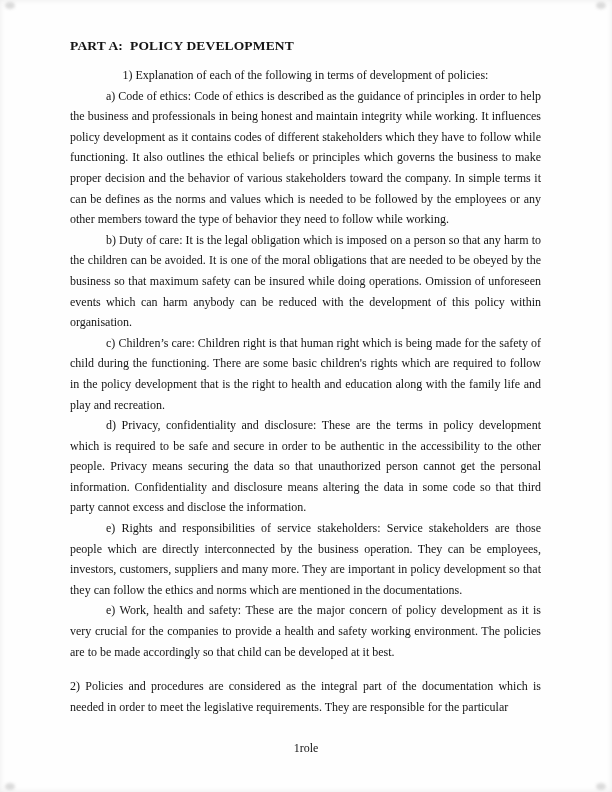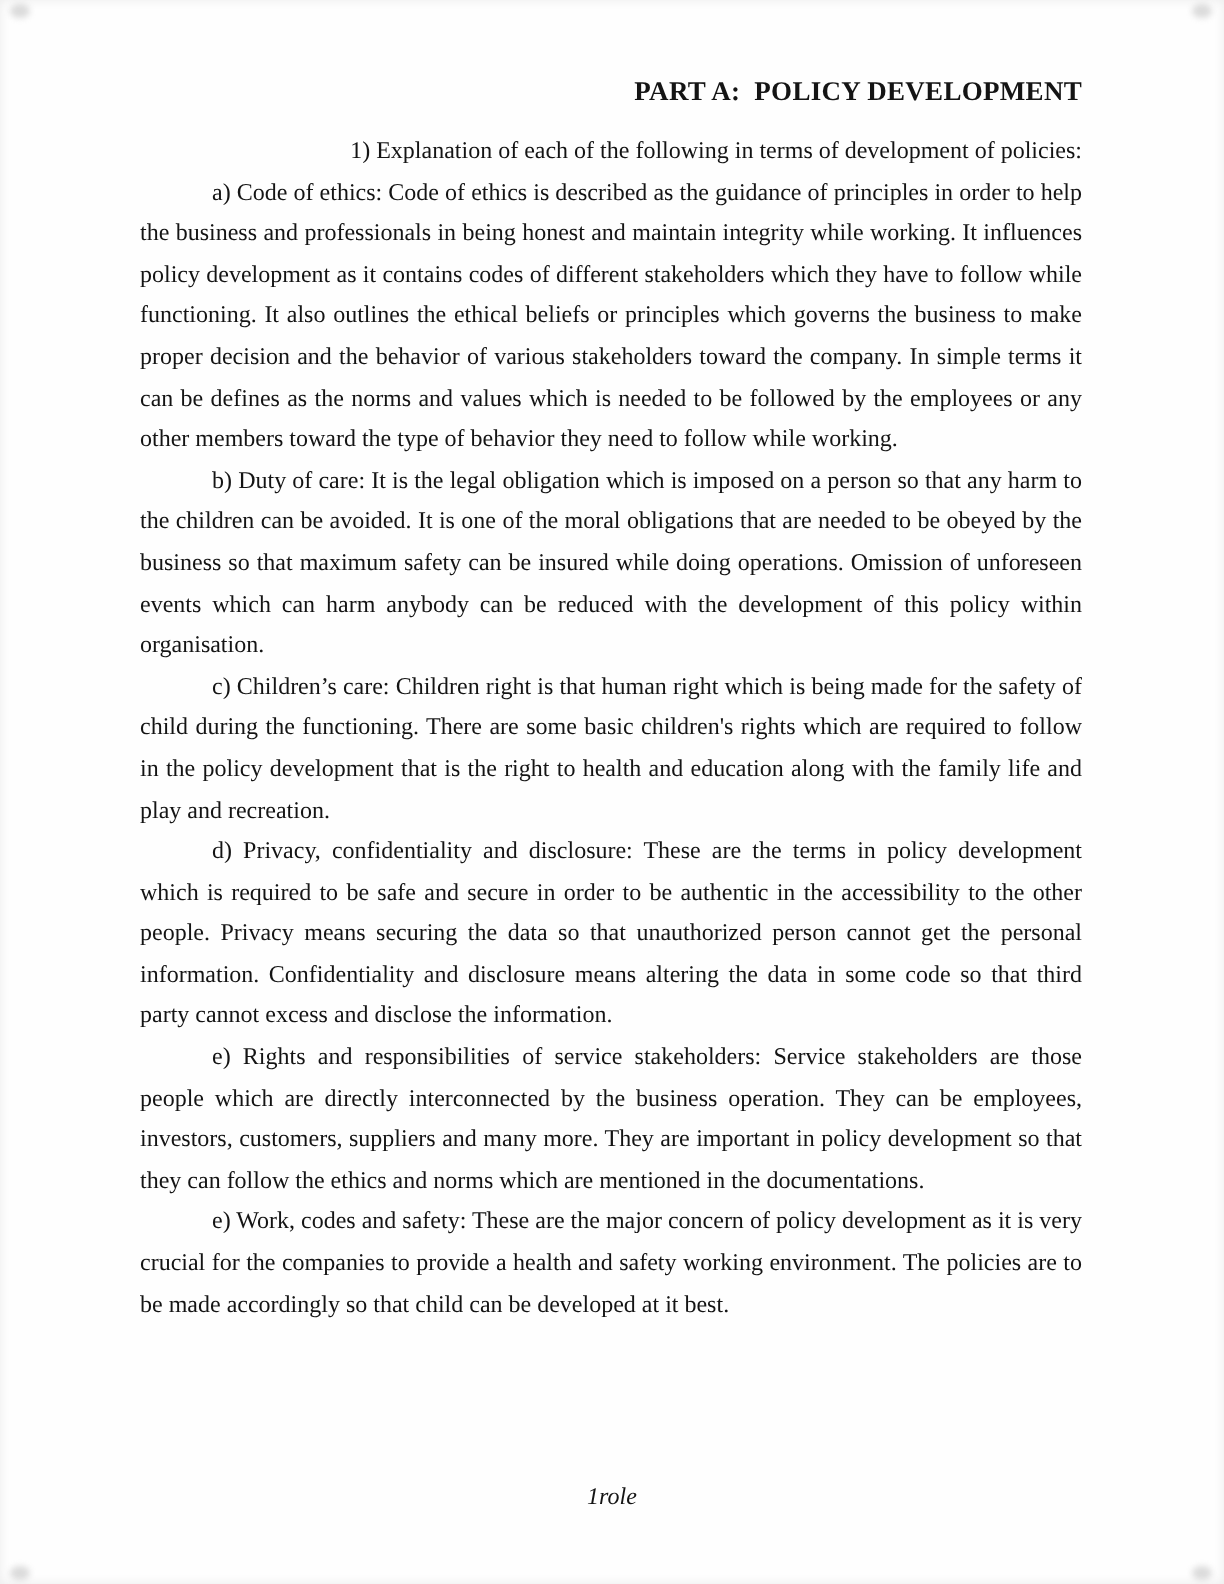--- a/index.html
+++ b/index.html
@@ -23,41 +23,39 @@
     left: 70px;
     top: 38px;
     width: 471px;
   }
   .title {
     font-size: 13.5px;
     font-weight: bold;
     margin: 0 0 11px 0;
     white-space: pre-wrap;
     letter-spacing: 0.15px;
-    text-align: right;
   }
   p {
     margin: 0;
     font-size: 12px;
     line-height: 20.6px;
     text-align: justify;
   }
-  p.intro { text-align: right; }
+  p.intro { text-align: center; }
   p.item { text-indent: 36px; }
   p.q2 { margin-top: 14px; }
   .lead { font-weight: normal; }
   .footer {
     position: absolute;
     left: 0;
     bottom: 36px;
     width: 100%;
     text-align: center;
     font-size: 12px;
     color: #141414;
-    font-style: italic;
   }
   .corner-artifact {
     position: absolute;
     width: 10px;
     height: 7px;
     background: #9a9a9a;
     border-radius: 50%;
     filter: blur(1.5px);
     opacity: 0.35;
   }
@@ -85,20 +83,21 @@
     <p class="item"><span class="lead">a) Code of ethics:</span><span> Code of ethics is described as the guidance of principles in order to help the business and professionals in being honest and maintain integrity while working. It influences policy development as it contains codes of different stakeholders which they have to follow while functioning. It also outlines the ethical beliefs or principles which governs the business to make proper decision and the behavior of various stakeholders toward the company. In simple terms it can be defines as the norms and values which is needed to be followed by the employees or any other members toward the type of behavior they need to follow while working.</span></p>
 
     <p class="item"><span class="lead">b) Duty of care:</span><span> It is the legal obligation which is imposed on a person so that any harm to the children can be avoided. It is one of the moral obligations that are needed to be obeyed by the business so that maximum safety can be insured while doing operations. Omission of unforeseen events which can harm anybody can be reduced with the development of this policy within organisation.</span></p>
 
     <p class="item"><span class="lead">c) Children’s care:</span><span> Children right is that human right which is being made for the safety of child during the functioning.  There are some basic children's rights which are required to follow in the policy development that is the right to health and education along with the family life and play and recreation.</span></p>
 
     <p class="item"><span class="lead">d) Privacy, confidentiality and disclosure:</span><span> These are the terms in policy development which is required to be safe and secure in order to be authentic in the accessibility to the other people. Privacy means securing the data so that unauthorized person cannot get the personal information. Confidentiality and disclosure means altering the data in some code so that third party cannot excess and disclose the information.</span></p>
 
     <p class="item"><span class="lead">e) Rights and responsibilities of service stakeholders:</span><span> Service stakeholders are those people which are directly interconnected by the business operation. They can be employees, investors, customers, suppliers and many more. They are important in policy development so that they can follow the ethics and norms which are mentioned in the documentations.</span></p>
 
-    <p class="item"><span class="lead">e) Work, codes and safety:</span><span> These are the major concern of policy development as it is very crucial for the companies to provide a health and safety working environment. The policies are to be made accordingly so that child can be developed at it best.</span></p>
+    <p class="item"><span class="lead">e) Work, health and safety:</span><span> These are the major concern of policy development as it is very crucial for the companies to provide a health and safety working environment. The policies are to be made accordingly so that child can be developed at it best.</span></p>
 
+    <p class="q2">2) Policies and procedures are considered as the integral part of the documentation which is needed in order to meet the legislative requirements. They are responsible for the particular</p>
 
   </div>
 
   <div class="footer">1role</div>
 
 </div>
 
 </body></html>

